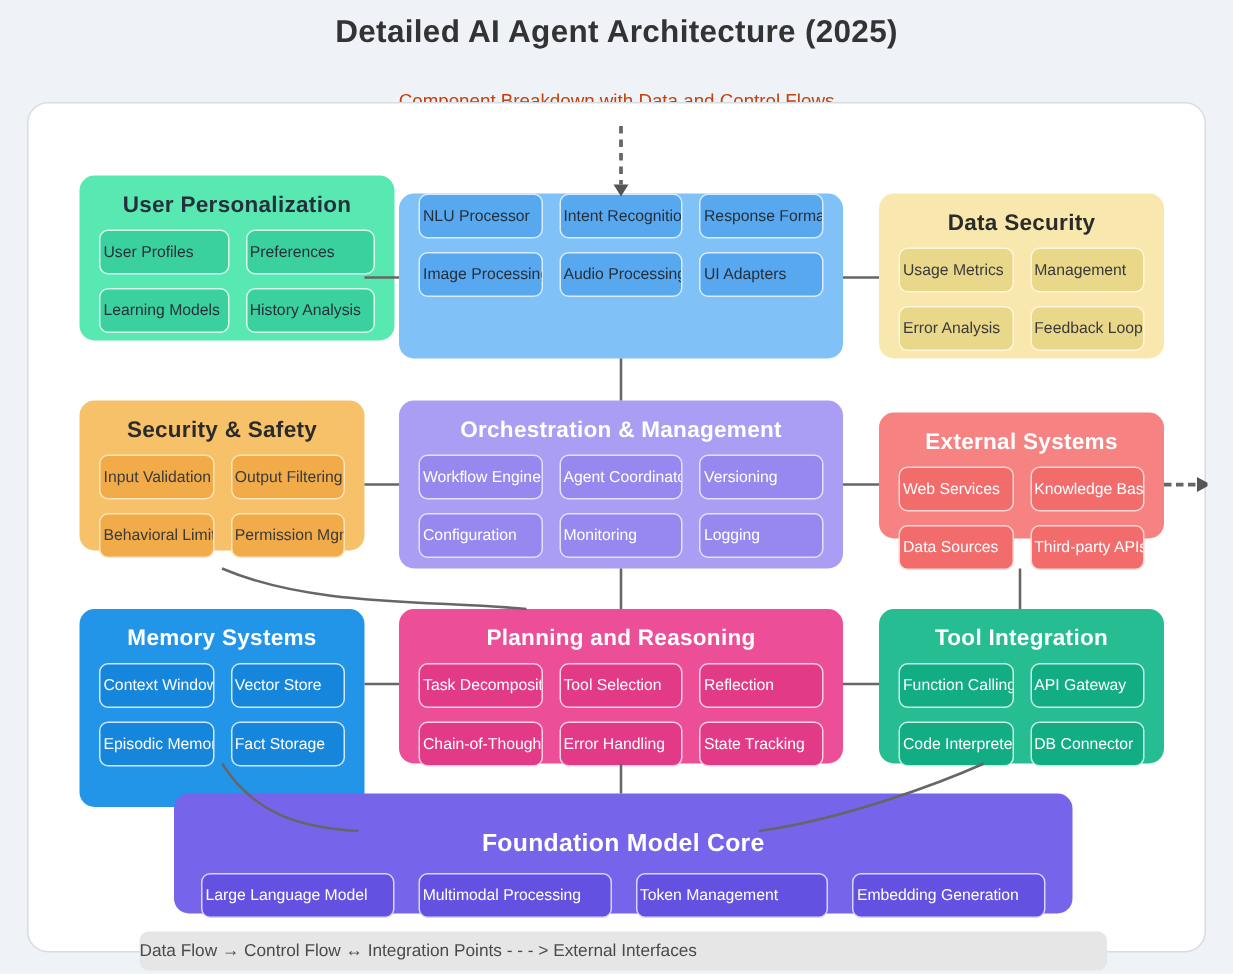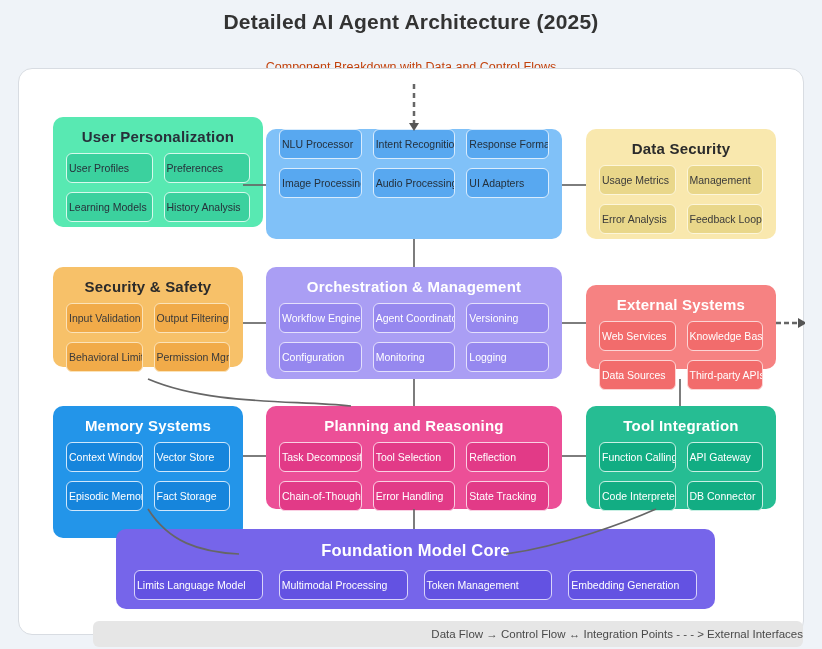--- a/index.html
+++ b/index.html
@@ -57,33 +57,33 @@
     white-space: nowrap;
     overflow: hidden;
     line-height: 12px;
   }
 
   .pos-up  { left: 34px;  top: 48px;  width: 210px; height: 110px; }
   .pos-ui  { left: 247px; top: 60px;  width: 296px; height: 110px; }
   .pos-da  { left: 567px; top: 60px;  width: 190px; height: 110px; }
   .pos-ss  { left: 34px;  top: 198px; width: 190px; height: 100px; }
   .pos-om  { left: 247px; top: 198px; width: 296px; height: 112px; }
-  .pos-es  { left: 567px; top: 216px; width: 190px; height: 84px; }
+  .pos-es  { left: 567px; top: 206px; width: 190px; height: 84px; }
   .pos-ms  { left: 34px;  top: 337px; width: 190px; height: 132px; }
   .pos-pr  { left: 247px; top: 337px; width: 296px; height: 103px; }
   .pos-ti  { left: 567px; top: 337px; width: 190px; height: 103px; }
   .pos-fmc { left: 97px;  top: 460px; width: 599px; height: 80px; }
-  .pos-fmc .sec-title { font-size: 16.5px; padding-top: 12px; }
+  .pos-fmc .sec-title { font-size: 16.5px; padding-top: 24px; }
 
   .legend {
     position: absolute; z-index: 6;
-    left: 74px; top: 552px; width: 710px; height: 26px;
+    left: 74px; top: 552px; width: 645px; height: 26px;
     background: #e6e6e6;
     border-radius: 6px;
-    display: flex; align-items: center; justify-content: flex-end;
+    display: flex; align-items: center; justify-content: flex-start;
     font-size: 11.5px; color: #4a4a4a;
   }
 </style>
 </head>
 <body>
 
 <div class="page-header">
   <div class="page-title">Detailed AI Agent Architecture (2025)</div>
   <div class="page-subtitle">Component Breakdown with Data and Control Flows</div>
 </div>
@@ -213,21 +213,21 @@
       <div class="item">Function Calling</div>
       <div class="item">API Gateway</div>
       <div class="item">Code Interpreter</div>
       <div class="item">DB Connector</div>
     </div>
   </div>
 
   <div class="section cols-4 pos-fmc" style="--bg: #7665ea; --item-bg: #6352e2; --item-border: #d9d4fa; --title: #ffffff; --item-text: #ffffff;">
     <div class="sec-title">Foundation Model Core</div>
     <div class="items">
-      <div class="item">Limits Language Model</div>
+      <div class="item">Large Language Model</div>
       <div class="item">Multimodal Processing</div>
       <div class="item">Token Management</div>
       <div class="item">Embedding Generation</div>
     </div>
   </div>
 
   <div class="legend">
     <span>Data Flow → Control Flow ↔ Integration Points - - - &gt; External Interfaces</span>
   </div>
 

